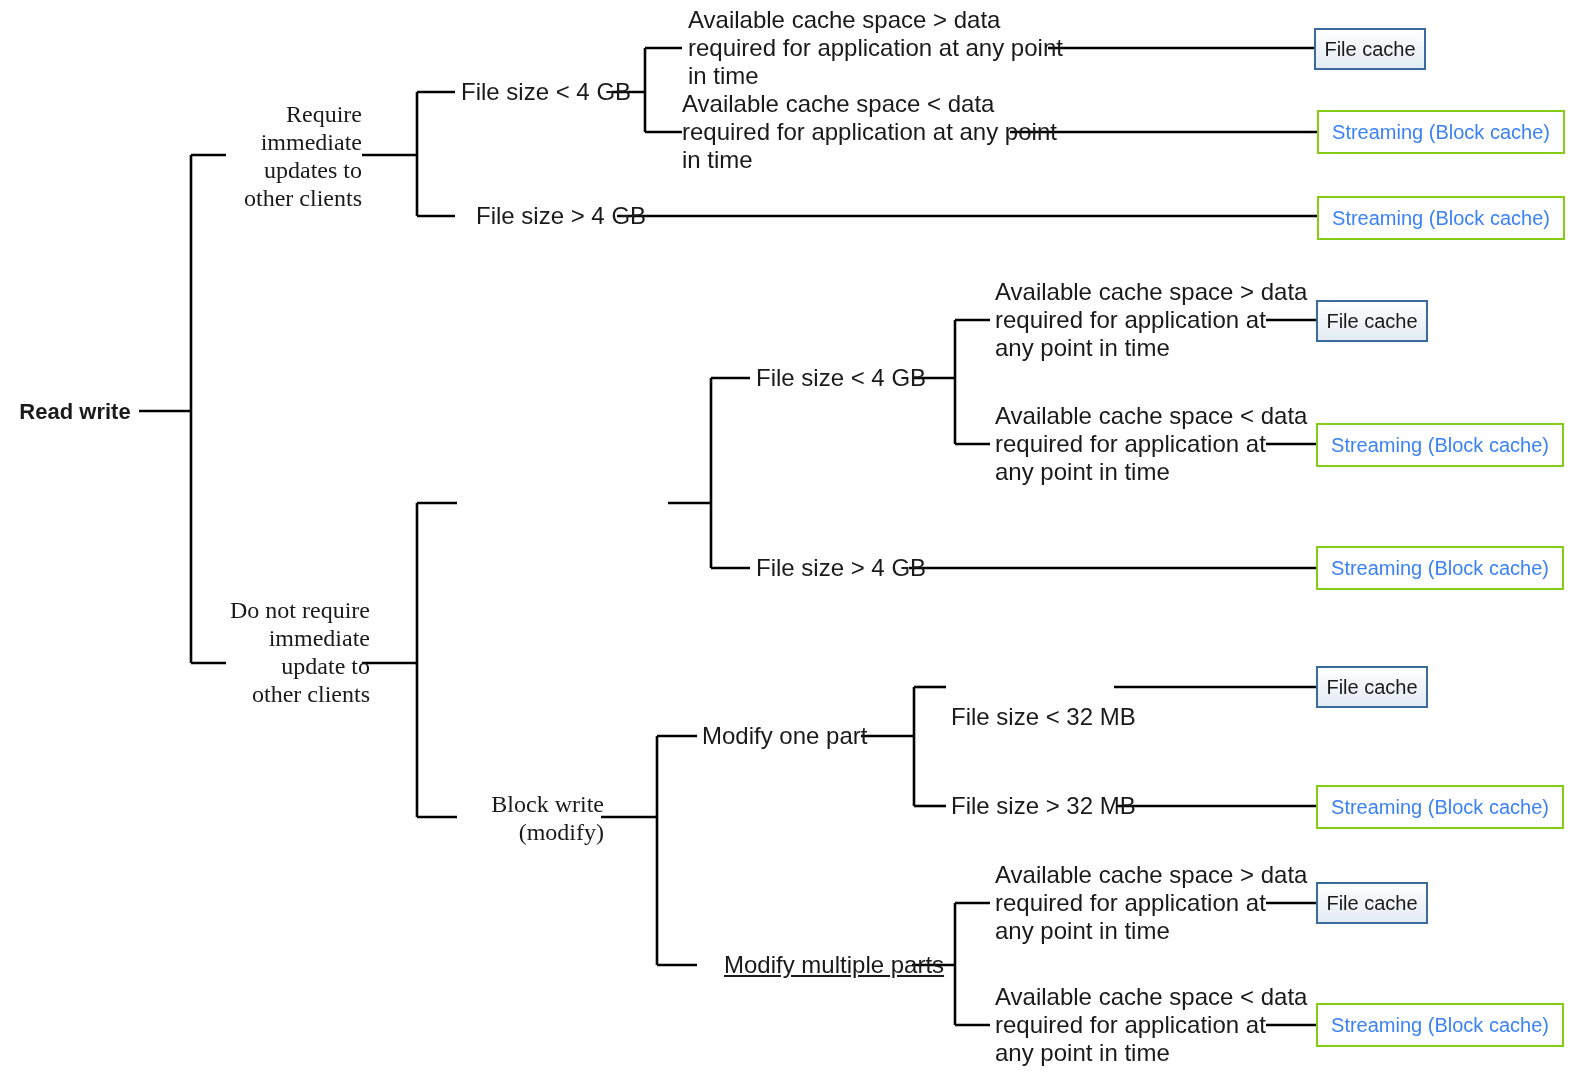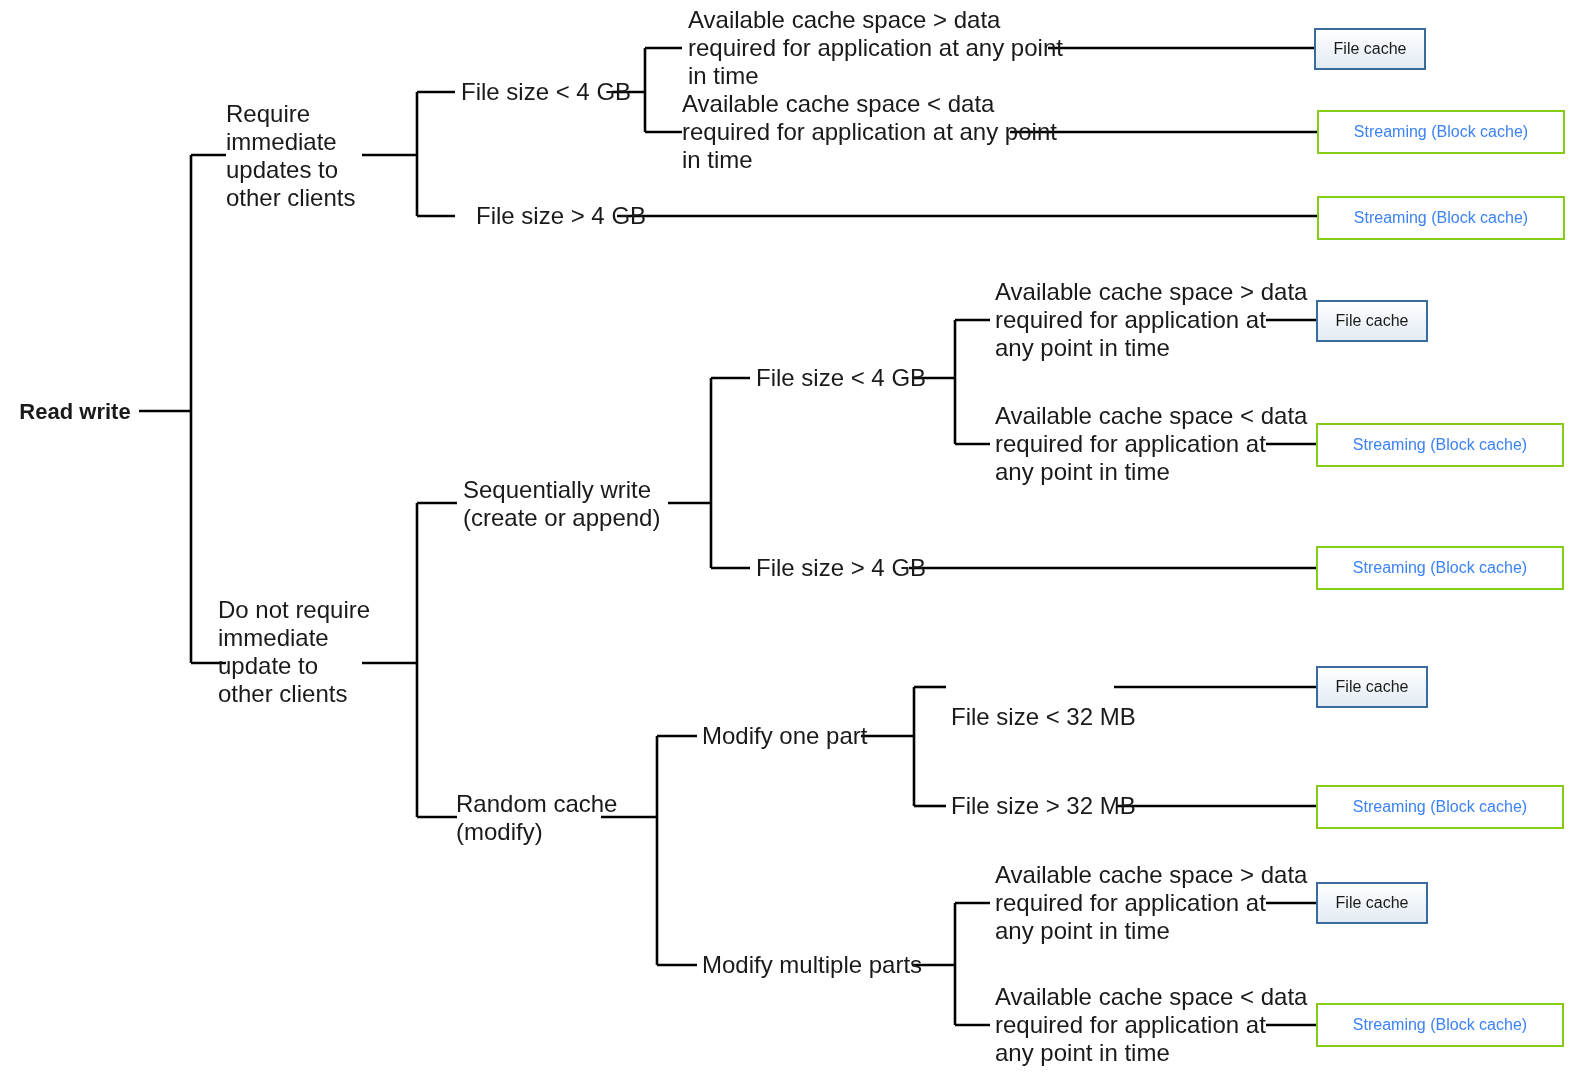--- a/index.html
+++ b/index.html
@@ -26,34 +26,34 @@
     pointer-events: none;
   }
   .lbl {
     position: absolute;
     font-family: "Liberation Sans", sans-serif;
     font-size: 24px;
     line-height: 28px;
     color: #1a1a1a;
     white-space: pre;
   }
-  .lbl.center { text-align: left; }
+  .lbl.center { text-align: right; font-family: Liberation Serif, serif; }
   .lbl.left   { text-align: left; }
   .root-label {
     font-weight: bold;
     font-size: 22px;
   }
   .nodebox {
     position: absolute;
     box-sizing: border-box;
     display: flex;
     align-items: center;
     justify-content: center;
     border-radius: 0;
-    font-size: 16px;
+    font-size: 20px;
     line-height: 1;
     white-space: nowrap;
     padding: 0 26px;
   }
   .nodebox.file-cache {
     border: 2px solid #3a6b9e;
     background: linear-gradient(180deg, #ffffff 0%, #eef3f8 55%, #e3ecf4 100%);
     color: #1a1a1a;
   }
   .nodebox.stream-cache {
@@ -151,41 +151,39 @@
   <div class="lbl left" style="left:476px; top:202px; width:160px;">File size &gt; 4 GB</div>
 
   <div class="lbl left" style="left:688px; top:6px; width:370px;">Available cache space &gt; data
 required for application at any point
 in time</div>
 
   <div class="lbl left" style="left:682px; top:90px; width:370px;">Available cache space &lt; data
 required for application at any point
 in time</div>
 
-  <div class="lbl center" style="left:463px; top:476px; width:208px;">Sequentially write
-(create or append)</div>
-
-  <div class="lbl center" style="left:456px; top:790px; width:148px;">Random cache
+
+  <div class="lbl center" style="left:456px; top:790px; width:148px;">Block write
 (modify)</div>
 
   <div class="lbl left" style="left:756px; top:364px; width:160px;">File size &lt; 4 GB</div>
 
   <div class="lbl left" style="left:756px; top:554px; width:160px;">File size &gt; 4 GB</div>
 
   <div class="lbl left" style="left:995px; top:278px; width:280px;">Available cache space &gt; data
 required for application at
 any point in time</div>
 
   <div class="lbl left" style="left:995px; top:402px; width:280px;">Available cache space &lt; data
 required for application at
 any point in time</div>
 
   <div class="lbl left" style="left:702px; top:722px; width:166px;">Modify one part</div>
 
-  <div class="lbl left" style="left:702px; top:951px; width:216px;">Modify multiple parts</div>
+  <div class="lbl left" style="left:724px; top:951px; width:216px;text-decoration:underline;">Modify multiple parts</div>
 
   <div class="lbl left" style="left:951px; top:703px; width:180px;">File size &lt; 32 MB</div>
 
   <div class="lbl left" style="left:951px; top:792px; width:180px;text-align:center;">File size &gt; 32 MB</div>
 
   <div class="lbl left" style="left:995px; top:861px; width:280px;">Available cache space &gt; data
 required for application at
 any point in time</div>
 
   <div class="lbl left" style="left:995px; top:983px; width:280px;">Available cache space &lt; data

